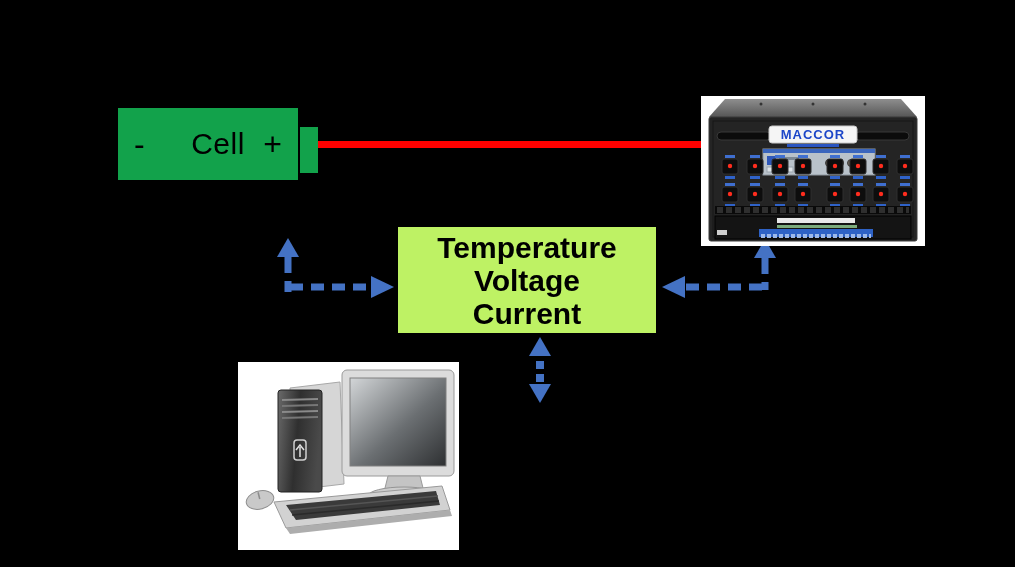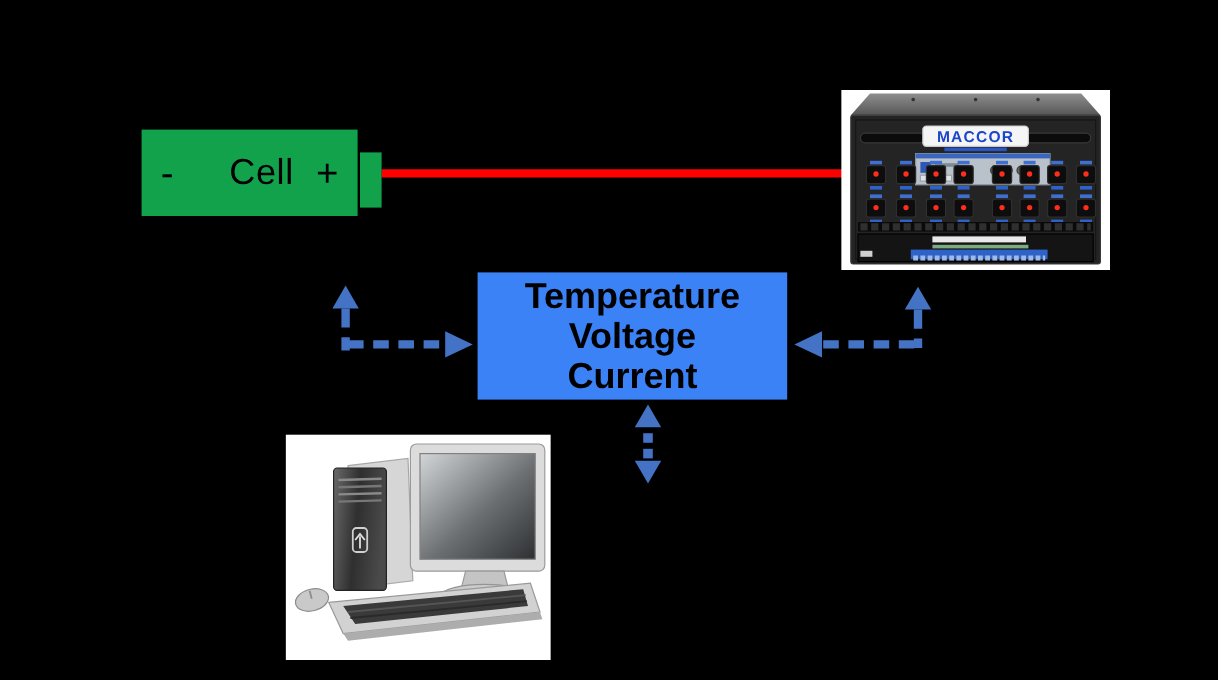--- a/index.html
+++ b/index.html
@@ -13,28 +13,28 @@
     background:#12A24B;display:flex;align-items:center;justify-content:space-between;
     padding:0 16px;box-sizing:border-box;color:#000;
   }
   .cell-box .sign{font-size:32px;line-height:1;}
   .cell-box .name{font-size:30px;line-height:1;letter-spacing:0.5px;margin-left:28px;}
   .cell-terminal{
     position:absolute;left:300px;top:127px;width:18px;height:46px;background:#12A24B;
   }
   
   .measure-box{
-    position:absolute;left:398px;top:227px;width:258px;height:106px;background:#3b82f6;
+    position:absolute;left:398px;top:227px;width:258px;height:106px;background:#bef264;
     display:flex;flex-direction:column;align-items:center;justify-content:center;
     color:#000;font-weight:bold;font-size:30px;line-height:33px;text-align:center;
   }
   
   .overlay{position:absolute;left:0;top:0;width:1015px;height:567px;pointer-events:none;}
   
-  .tester{position:absolute;left:701px;top:75px;width:224px;height:150px;}
+  .tester{position:absolute;left:701px;top:96px;width:224px;height:150px;}
   
   .computer{position:absolute;left:238px;top:362px;width:221px;height:188px;}
 </style>
 </head>
 <body>
 
 <div id="canvas">
 
   <svg class="overlay" viewBox="0 0 1015 567">
 

